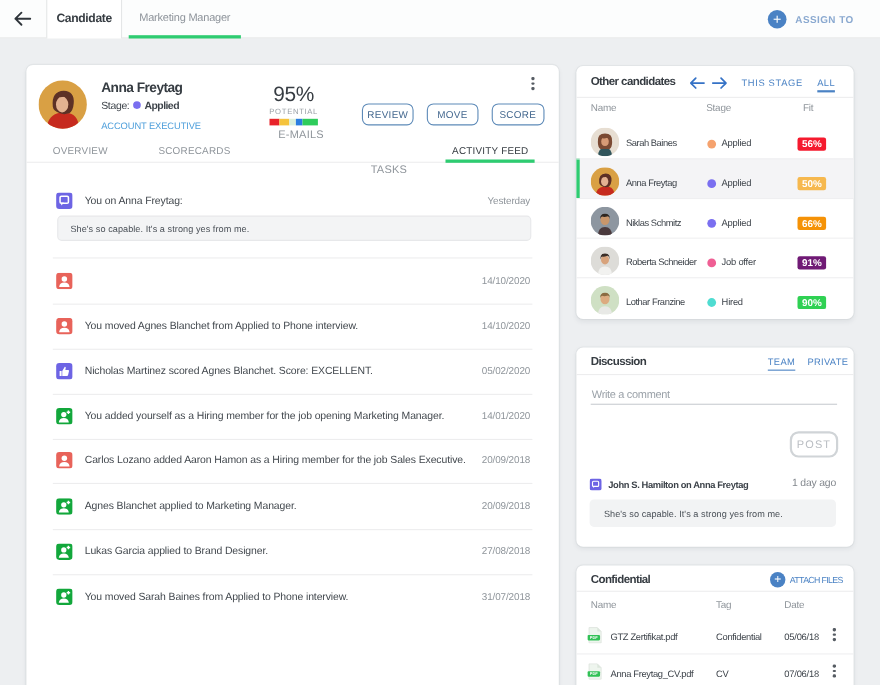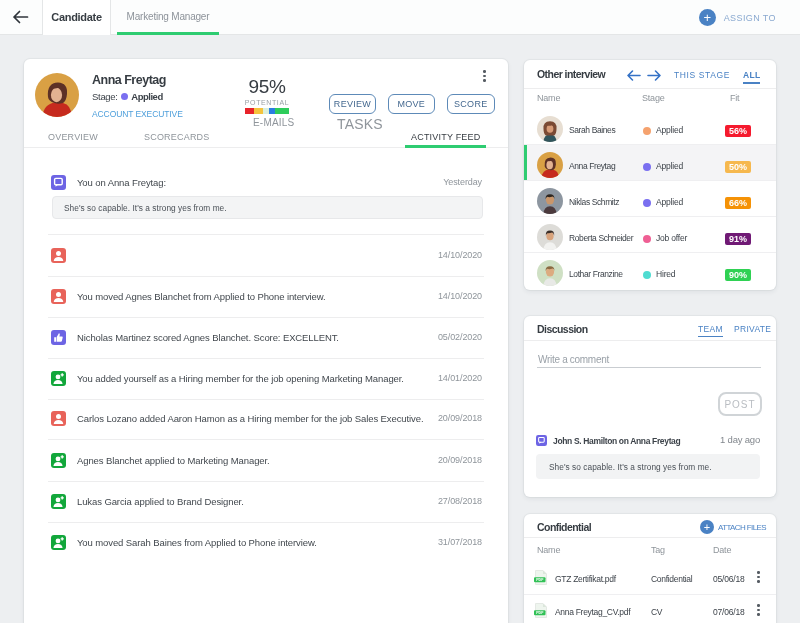--- a/index.html
+++ b/index.html
@@ -2,21 +2,21 @@
 <html><head><meta charset="utf-8"><style>*{margin:0;padding:0;box-sizing:border-box}
 html,body{width:800px;height:623px}
 body{background:#edeff1;font-family:"Liberation Sans",sans-serif;position:relative;overflow:hidden}
 .abs{position:absolute}
 .card{position:absolute;background:#fff;border-radius:6px;box-shadow:0 0 0 1px rgba(30,40,50,.04),0 2px 5px rgba(30,40,50,.07)}
 .topbar{position:absolute;left:0;top:0;width:800px;height:35px;background:#fcfdfd;border-bottom:1px solid #e4e6e7}
 .cand{position:absolute;left:42px;top:0;width:69px;height:35px;background:#fff;border-left:1px solid #e4e6e7;border-right:1px solid #e4e6e7;line-height:34px;text-align:center;font-size:11px;color:#363c42;font-weight:700;letter-spacing:-.3px}
 .mm{position:absolute;left:117px;top:0;width:102px;height:35px;line-height:34px;text-align:center;font-size:10px;color:#8d939a;letter-spacing:-.2px}
 .mmline{position:absolute;left:117px;top:32px;width:102px;height:3px;background:#2ecc71}
 .assign{position:absolute;right:24px;top:0;height:35px;display:flex;align-items:center}
-.assign .txt{font-size:9px;letter-spacing:.4px;color:#8aa9d0;font-weight:400;margin-left:8px}
+.assign .txt{font-size:9px;letter-spacing:.4px;color:#8aa9d0;font-weight:700;margin-left:8px}
 .pluscirc{width:17px;height:17px;border-radius:50%;background:#4a82c4;color:#fff;display:flex;align-items:center;justify-content:center;font-size:13px;font-weight:400;line-height:1}
 .hdr-title{font-size:10.5px;color:#363c42;font-weight:700;letter-spacing:-.55px}
 .gray10{font-size:9px;color:#8f959b;letter-spacing:-.2px}
 .feedtext{font-size:9.5px;color:#42484e;letter-spacing:-.1px;white-space:nowrap}
 .feeddate{font-size:9px;color:#8f959b;letter-spacing:-.1px}
 .sep{position:absolute;left:24px;right:24px;height:1px;background:#ededee}
 .chip{position:absolute;width:26px;height:12px;border-radius:2px;color:#fff;font-size:9px;font-weight:700;text-align:center;line-height:12px}
 .dot{position:absolute;width:8px;height:8px;border-radius:50%}
 .kebab{display:flex;flex-direction:column;gap:2px;align-items:center}
 .kebab i{width:2.6px;height:2.6px;border-radius:50%;background:#565c63;display:block}
@@ -68,21 +68,21 @@
 <div class="abs" style="left:363.5px;top:35px;width:47.5px;height:20px;border:1.5px solid #5d8ab8;border-radius:6px;color:#44688f;font-size:9px;letter-spacing:.3px;display:flex;align-items:center;justify-content:center">MOVE</div>
 <div class="abs" style="left:423px;top:35px;width:47.5px;height:20px;border:1.5px solid #5d8ab8;border-radius:6px;color:#44688f;font-size:9px;letter-spacing:.3px;display:flex;align-items:center;justify-content:center">SCORE</div>
 <div class="abs kebab" style="left:459px;top:11px">
       <i></i>
       <i></i>
       <i></i>
     </div>
 <div class="abs" style="left:24px;top:73px;font-size:9px;letter-spacing:.2px;color:#8f959b">OVERVIEW</div>
 <div class="abs" style="left:120px;top:73px;font-size:9px;letter-spacing:.2px;color:#8f959b">SCORECARDS</div>
 <div class="abs" style="left:229px;top:58px;font-size:10px;letter-spacing:.2px;color:#8f959b">E-MAILS</div>
-<div class="abs" style="left:313px;top:57px;font-size:14px;letter-spacing:.2px;color:#8f959b">TASKS</div>
+<div class="abs" style="left:313px;top:90px;font-size:10px;letter-spacing:.2px;color:#8f959b">TASKS</div>
 <div class="abs" style="left:387px;top:73px;font-size:9px;letter-spacing:.2px;color:#363c42">ACTIVITY FEED</div>
 <div class="abs" style="left:0;top:88px;width:484px;height:1px;background:#ededee"></div>
 <div class="abs" style="left:381px;top:86px;width:81px;height:3px;background:#2ecc71"></div>
 <div class="abs" style="left:27px;top:115.5px">
       <svg width="15" height="15" viewBox="0 0 15 15" style="display:block">
         <rect width="15" height="15" rx="3" fill="#6d64e4"></rect>
         <rect x="3.6" y="3.4" width="7.6" height="6.4" rx="1.2" fill="none" stroke="#fff" stroke-width="1.4"></rect>
         <path d="M4.6 9.2 L4.6 11.8 L7.4 9.4 Z" fill="#fff"></path>
       </svg>
     </div>
@@ -167,29 +167,29 @@
 <div class="sep" style="top:175px"></div>
 <div class="sep" style="top:216.5px"></div>
 <div class="sep" style="top:257.5px"></div>
 <div class="sep" style="top:298.5px"></div>
 <div class="sep" style="top:339.5px"></div>
 <div class="sep" style="top:380px"></div>
 <div class="sep" style="top:421.5px"></div>
 <div class="sep" style="top:463px"></div>
 </div>
 <div class="card" style="left:524px;top:60px;width:252px;height:230px">
-<div class="abs hdr-title" id="oc" style="left:13px;top:8px">Other interview</div>
+<div class="abs hdr-title" id="oc" style="left:13px;top:8px">Other candidates</div>
 <svg class="abs" style="left:102px;top:9px" width="15" height="13" viewBox="0 0 15 13">
       <path d="M14 6.5 H2 M6.5 2 L2 6.5 L6.5 11" stroke="#3572c6" stroke-width="1.6" fill="none" stroke-linecap="round" stroke-linejoin="round"></path>
     </svg>
 <svg class="abs" style="left:123px;top:9px" width="15" height="13" viewBox="0 0 15 13">
       <path d="M1 6.5 H13 M8.5 2 L13 6.5 L8.5 11" stroke="#3572c6" stroke-width="1.6" fill="none" stroke-linecap="round" stroke-linejoin="round"></path>
     </svg>
 <div class="abs" id="ts" style="left:150px;top:10px;font-size:8.5px;letter-spacing:.6px;color:#4a82c4">THIS STAGE</div>
-<div class="abs" style="left:219px;top:10px;font-size:8.5px;letter-spacing:.3px;color:#4a82c4;font-weight:700;border-bottom:2px solid #4a82c4;padding-bottom:2px">ALL</div>
+<div class="abs" style="left:219px;top:10px;font-size:8.5px;letter-spacing:.3px;color:#4a82c4;font-weight:400;border-bottom:2px solid #4a82c4;padding-bottom:2px">ALL</div>
 <div class="abs" style="left:0;top:28px;width:252px;height:1px;background:#ededee"></div>
 <div class="abs gray10" style="left:13px;top:33px">Name</div>
 <div class="abs gray10" style="left:118px;top:33px">Stage</div>
 <div class="abs gray10" style="left:206px;top:33px">Fit</div>
 <div class="abs" style="left:13px;top:55.5px">
       <svg width="26" height="26" viewBox="0 0 44 44" style="display:block">
         <defs>
           <clipPath id="av10">
             <circle cx="22" cy="22" r="22"></circle>
           </clipPath>

